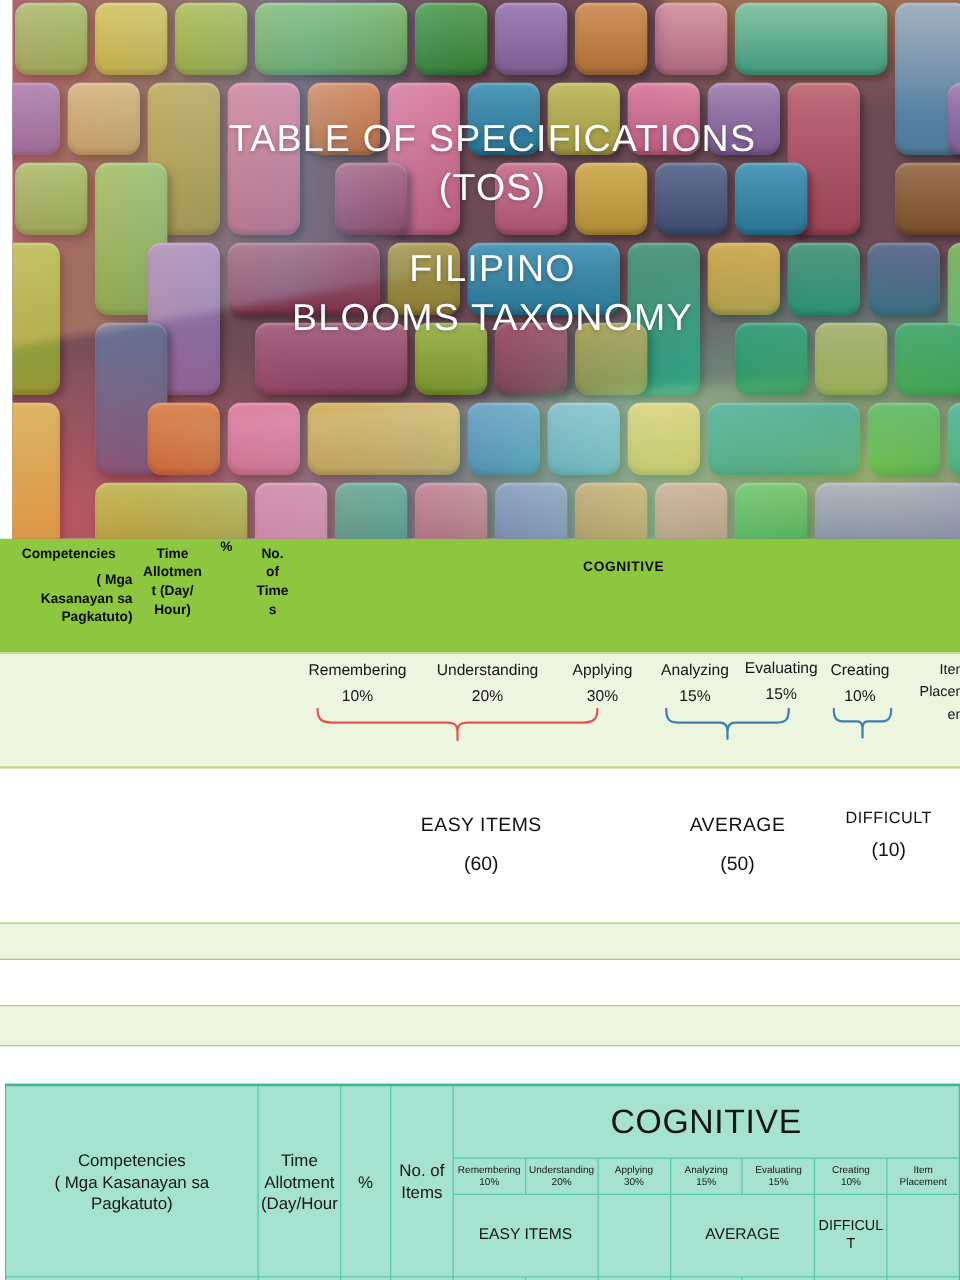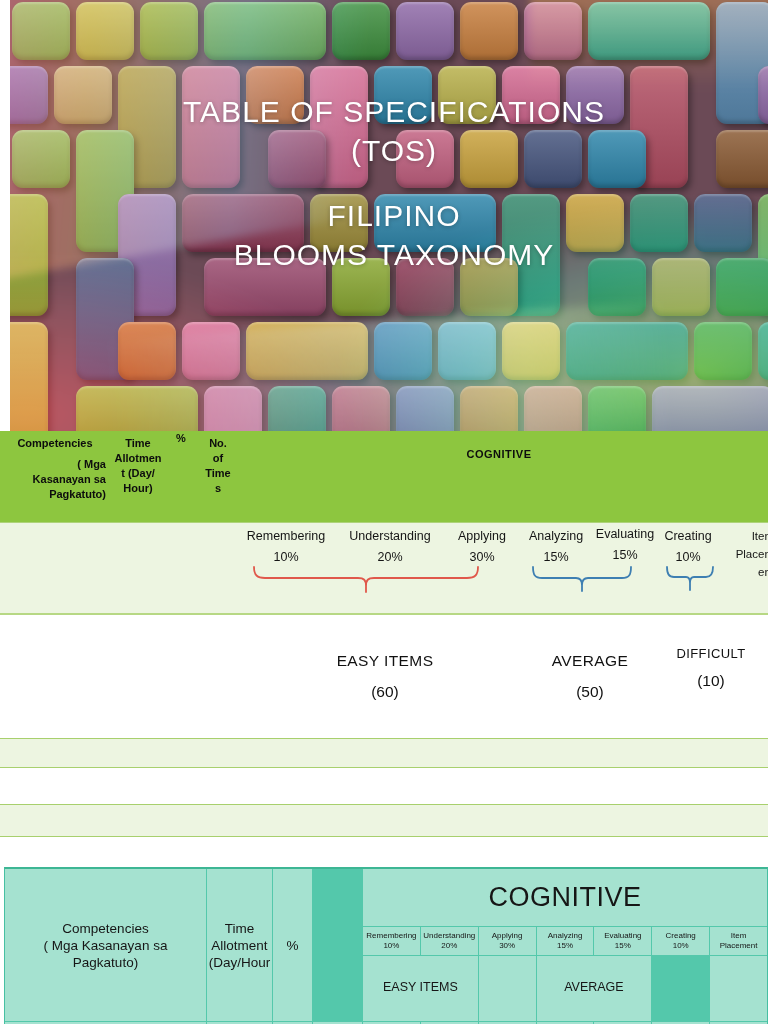--- a/index.html
+++ b/index.html
@@ -243,20 +243,22 @@
   <div class="stripe stripe2"></div>
 
   <section class="tealtab">
     <div class="tc tc-comp pre">Competencies
 ( Mga Kasanayan sa
 Pagkatuto)</div>
     <div class="tc tc-time pre">Time
 Allotment
 (Day/Hour</div>
     <div class="tc tc-pct">%</div>
+    <div class="tc tc-items pre">No. of
+Items</div>
     <div class="tc tc-cog">COGNITIVE</div>
 
     <div class="tc tc-sub" style="grid-column:5">
       <div>Remembering</div>
       <div>10%</div>
     </div>
     <div class="tc tc-sub" style="grid-column:6">
       <div>Understanding</div>
       <div>20%</div>
     </div>
@@ -275,20 +277,22 @@
     <div class="tc tc-sub" style="grid-column:10">
       <div>Creating</div>
       <div>10%</div>
     </div>
     <div class="tc tc-sub pre" style="grid-column:11">Item
 Placement</div>
 
     <div class="tc tc-easy">EASY ITEMS</div>
     <div class="tc tc-apply-blank"></div>
     <div class="tc tc-avg">AVERAGE</div>
+    <div class="tc tc-diff pre">DIFFICUL
+T</div>
     <div class="tc tc-ip-blank"></div>
 
     <div class="tc tc-r4" style="grid-column:1"></div>
     <div class="tc tc-r4" style="grid-column:2"></div>
     <div class="tc tc-r4" style="grid-column:3"></div>
     <div class="tc tc-r4" style="grid-column:4"></div>
     <div class="tc tc-r4" style="grid-column:5"></div>
     <div class="tc tc-r4" style="grid-column:6"></div>
     <div class="tc tc-r4" style="grid-column:7"></div>
     <div class="tc tc-r4" style="grid-column:8"></div>

